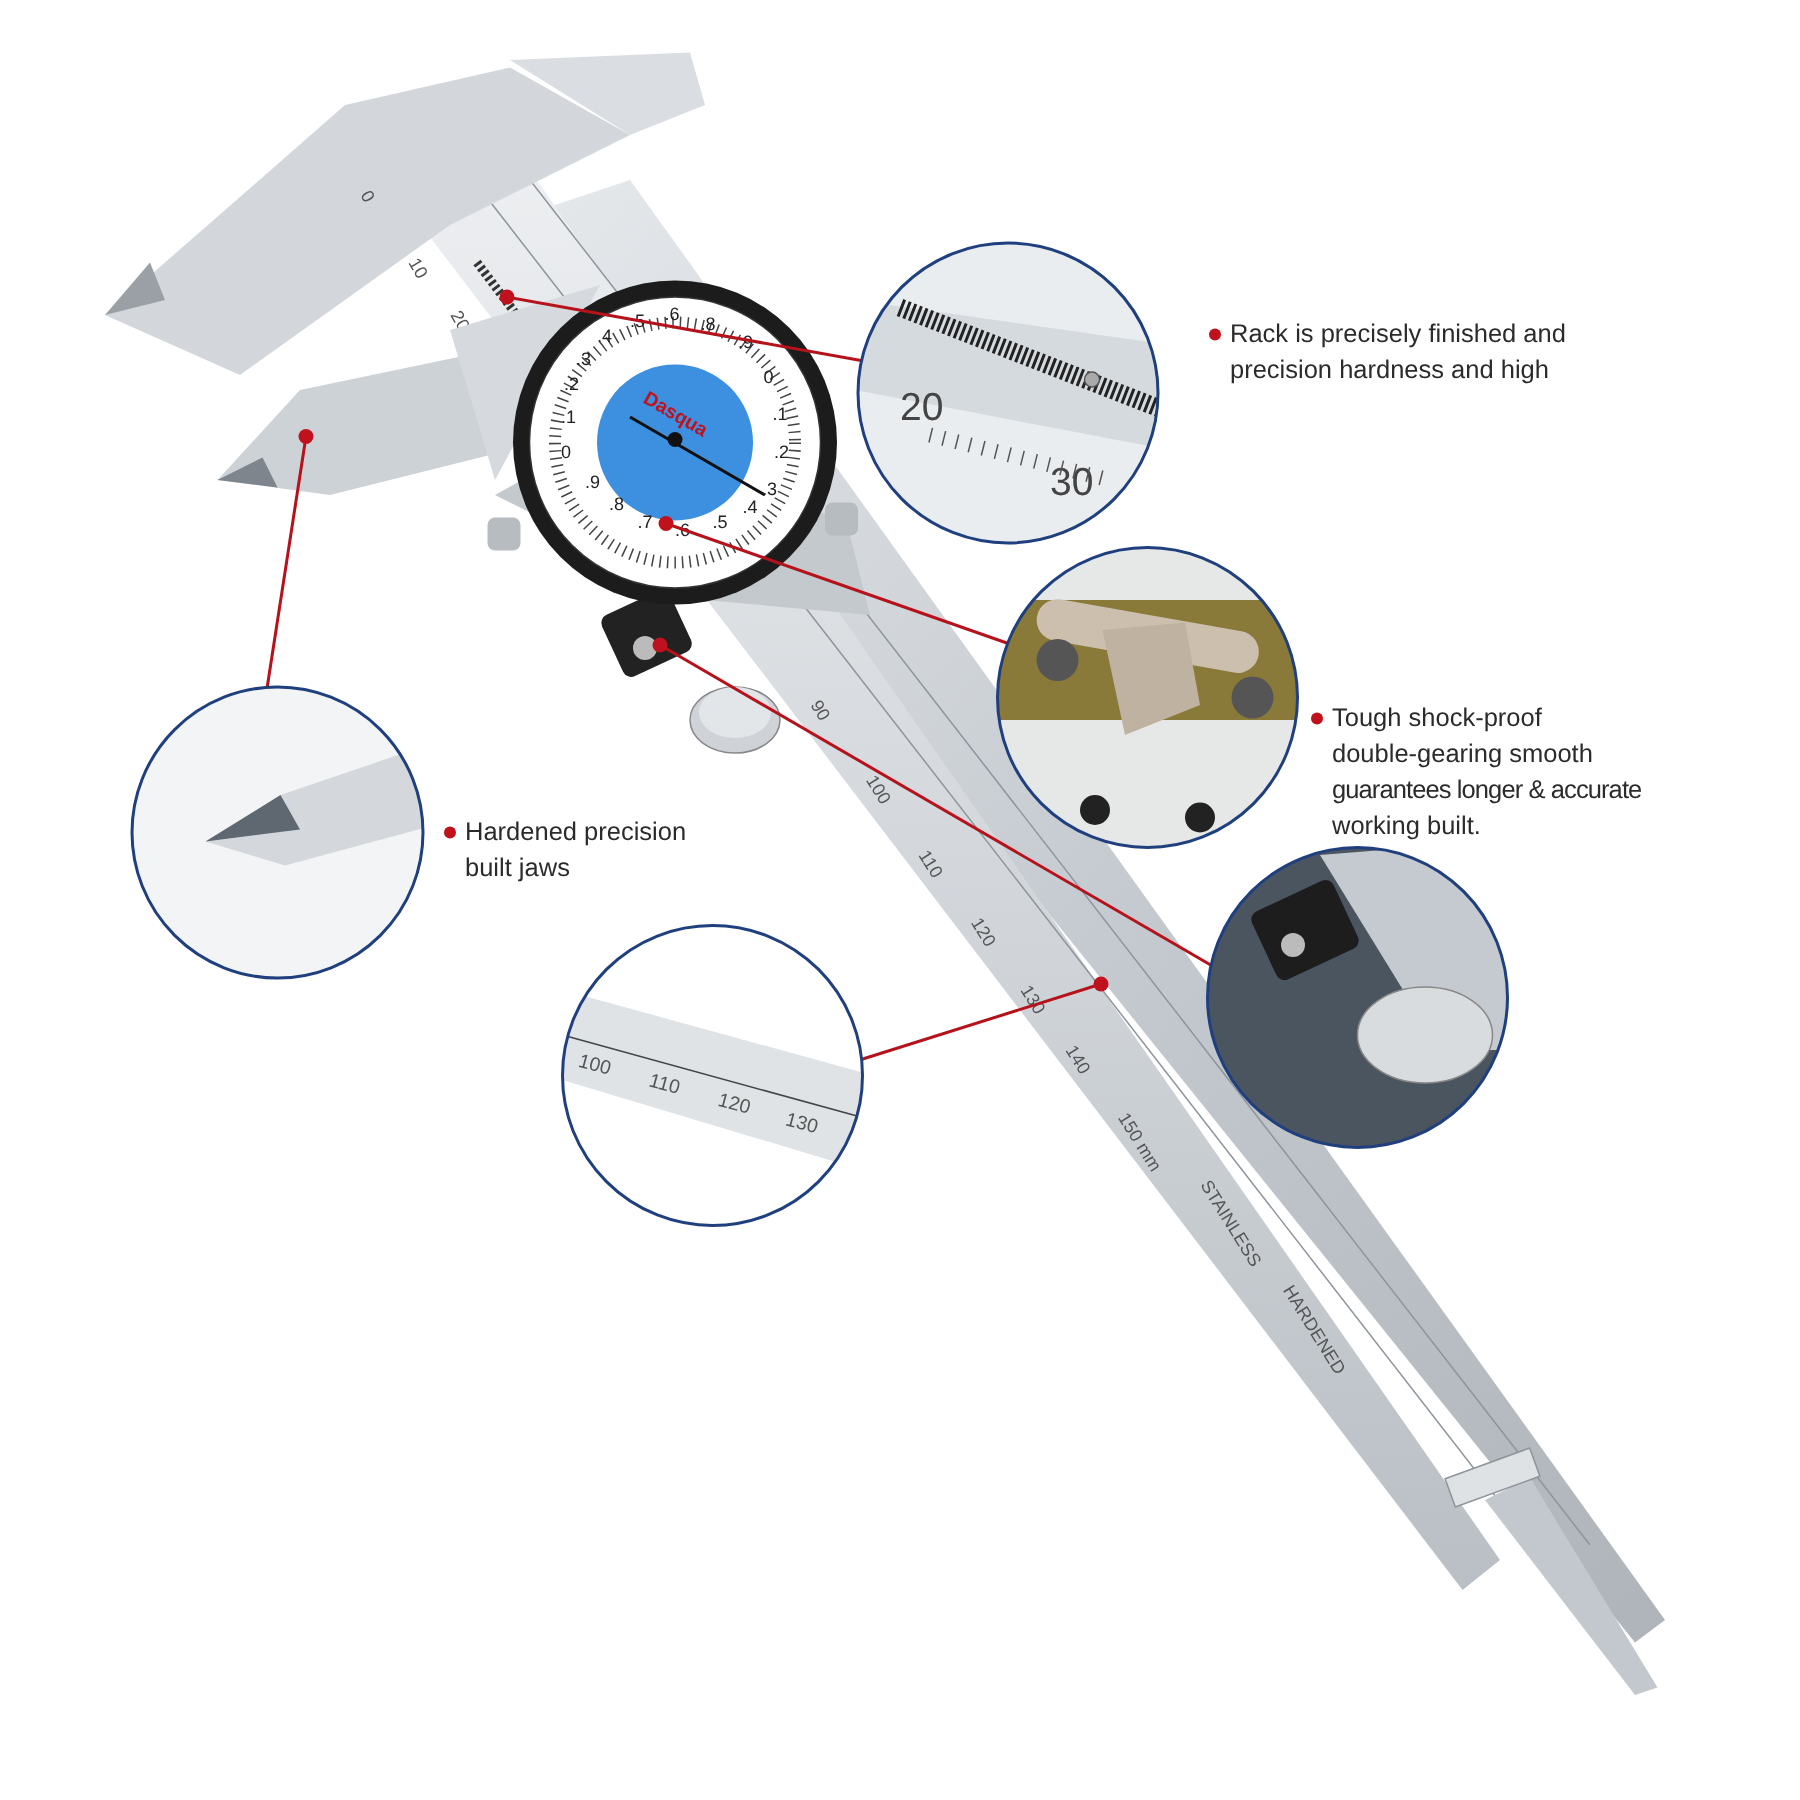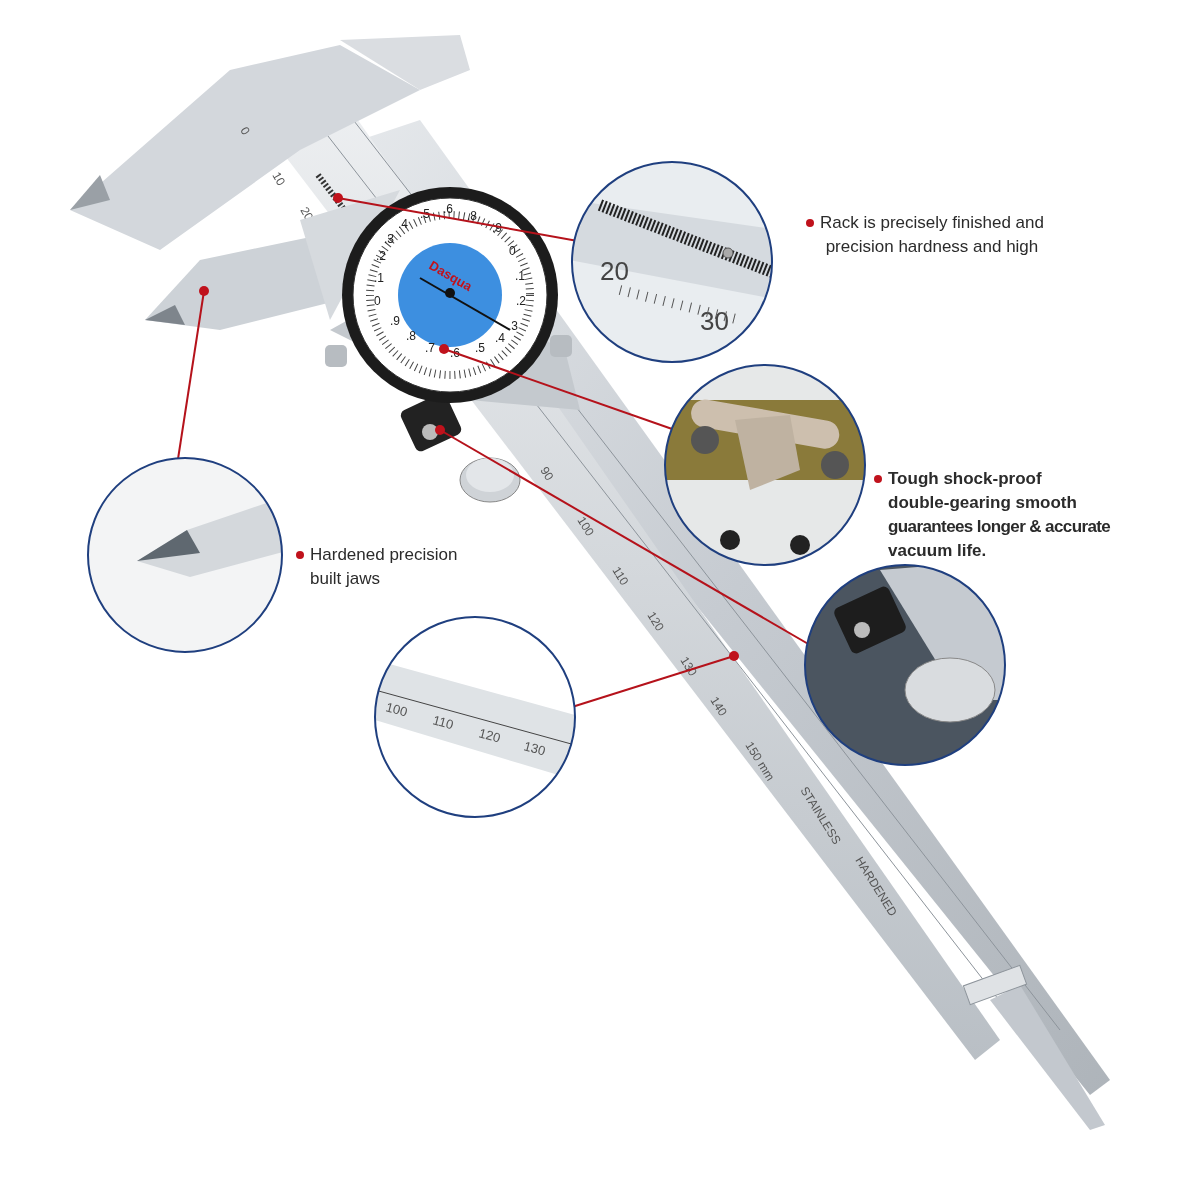--- a/index.html
+++ b/index.html
@@ -191,32 +191,32 @@
     <g font-size="13" fill="#555">
       <text x="385" y="711" transform="rotate(15 385 711)">100</text>
       <text x="432" y="724" transform="rotate(15 432 724)">110</text>
       <text x="478" y="737" transform="rotate(15 478 737)">120</text>
       <text x="523" y="750" transform="rotate(15 523 750)">130</text>
     </g>
   </g>
   <circle cx="475" cy="717" r="100" fill="none" stroke="#1f3f7f" stroke-width="2"></circle>
 </svg>
 
-<div class="callout" style="left:820px; top:211px;text-align:center;">
+<div class="callout" style="left:820px; top:211px;">
   <span class="dot"></span>
   <p>Rack is precisely finished and</p>
   <p>precision hardness and high</p>
 </div>
 
-<div class="callout" style="left:888px; top:467px;font-weight:bold;">
+<div class="callout" style="left:888px; top:467px;">
   <span class="dot"></span>
   <p>Tough shock-proof</p>
   <p>double-gearing smooth</p>
   <p style="letter-spacing:-0.6px">guarantees longer &amp; accurate</p>
-  <p>vacuum life.</p>
+  <p>working built.</p>
 </div>
 
 <div class="callout" style="left:310px; top:543px;">
   <span class="dot"></span>
   <p>Hardened precision</p>
   <p>built jaws</p>
 </div>
 
 </div>
 

